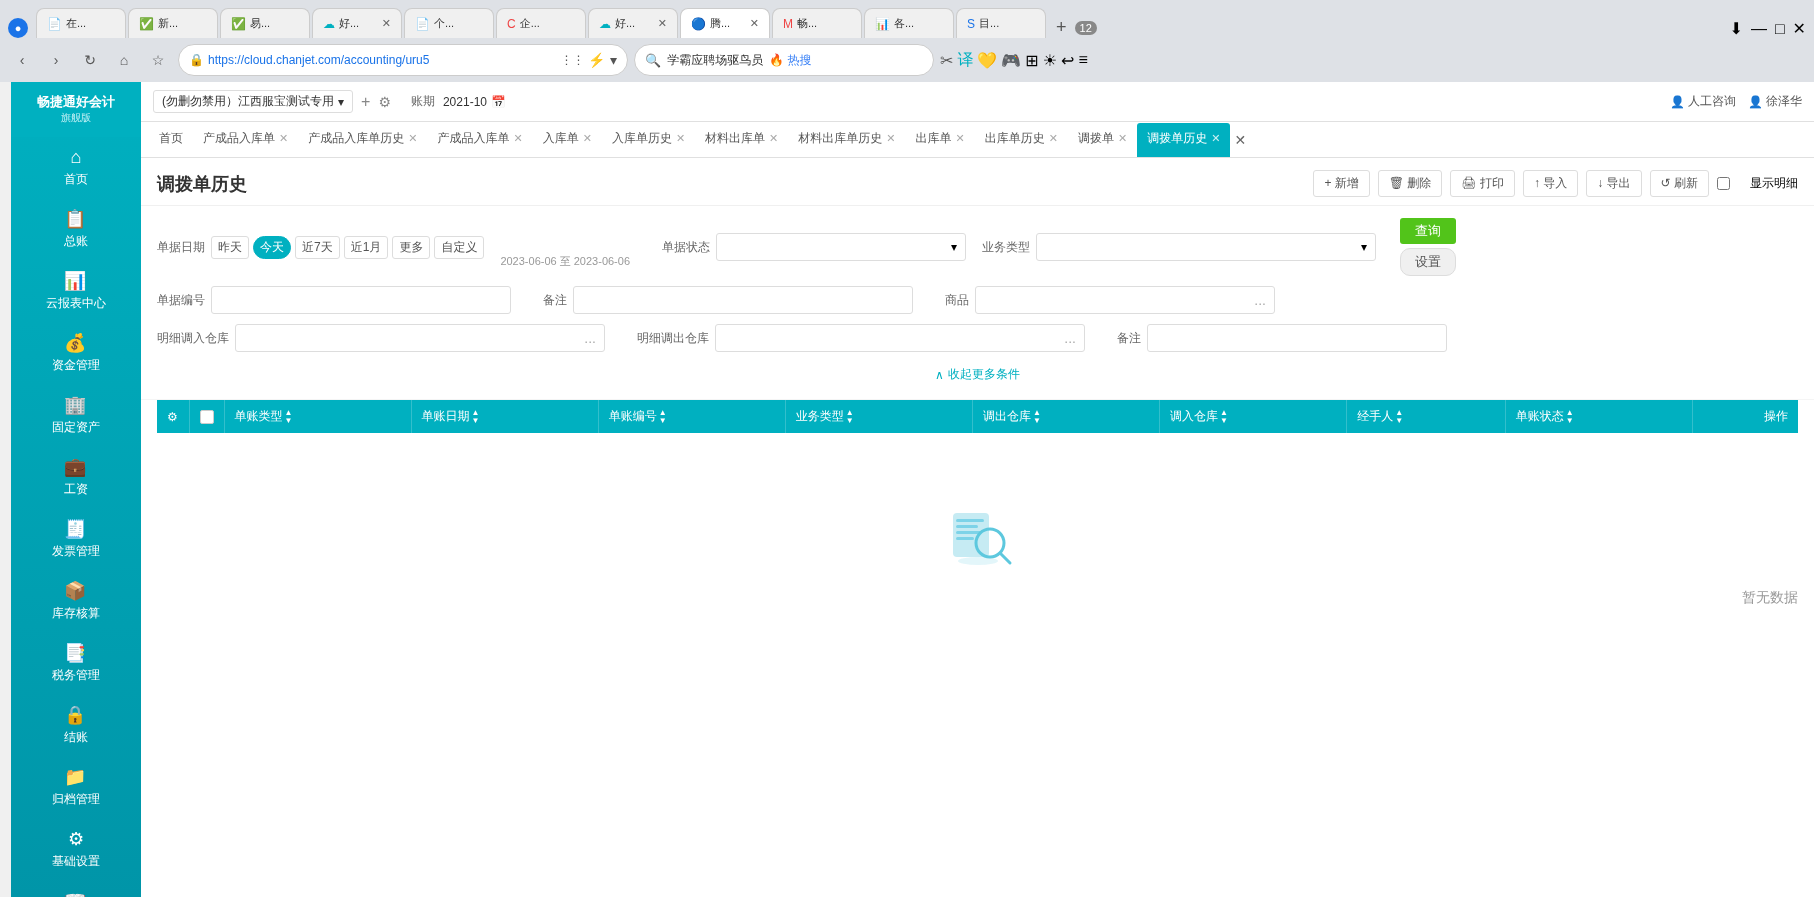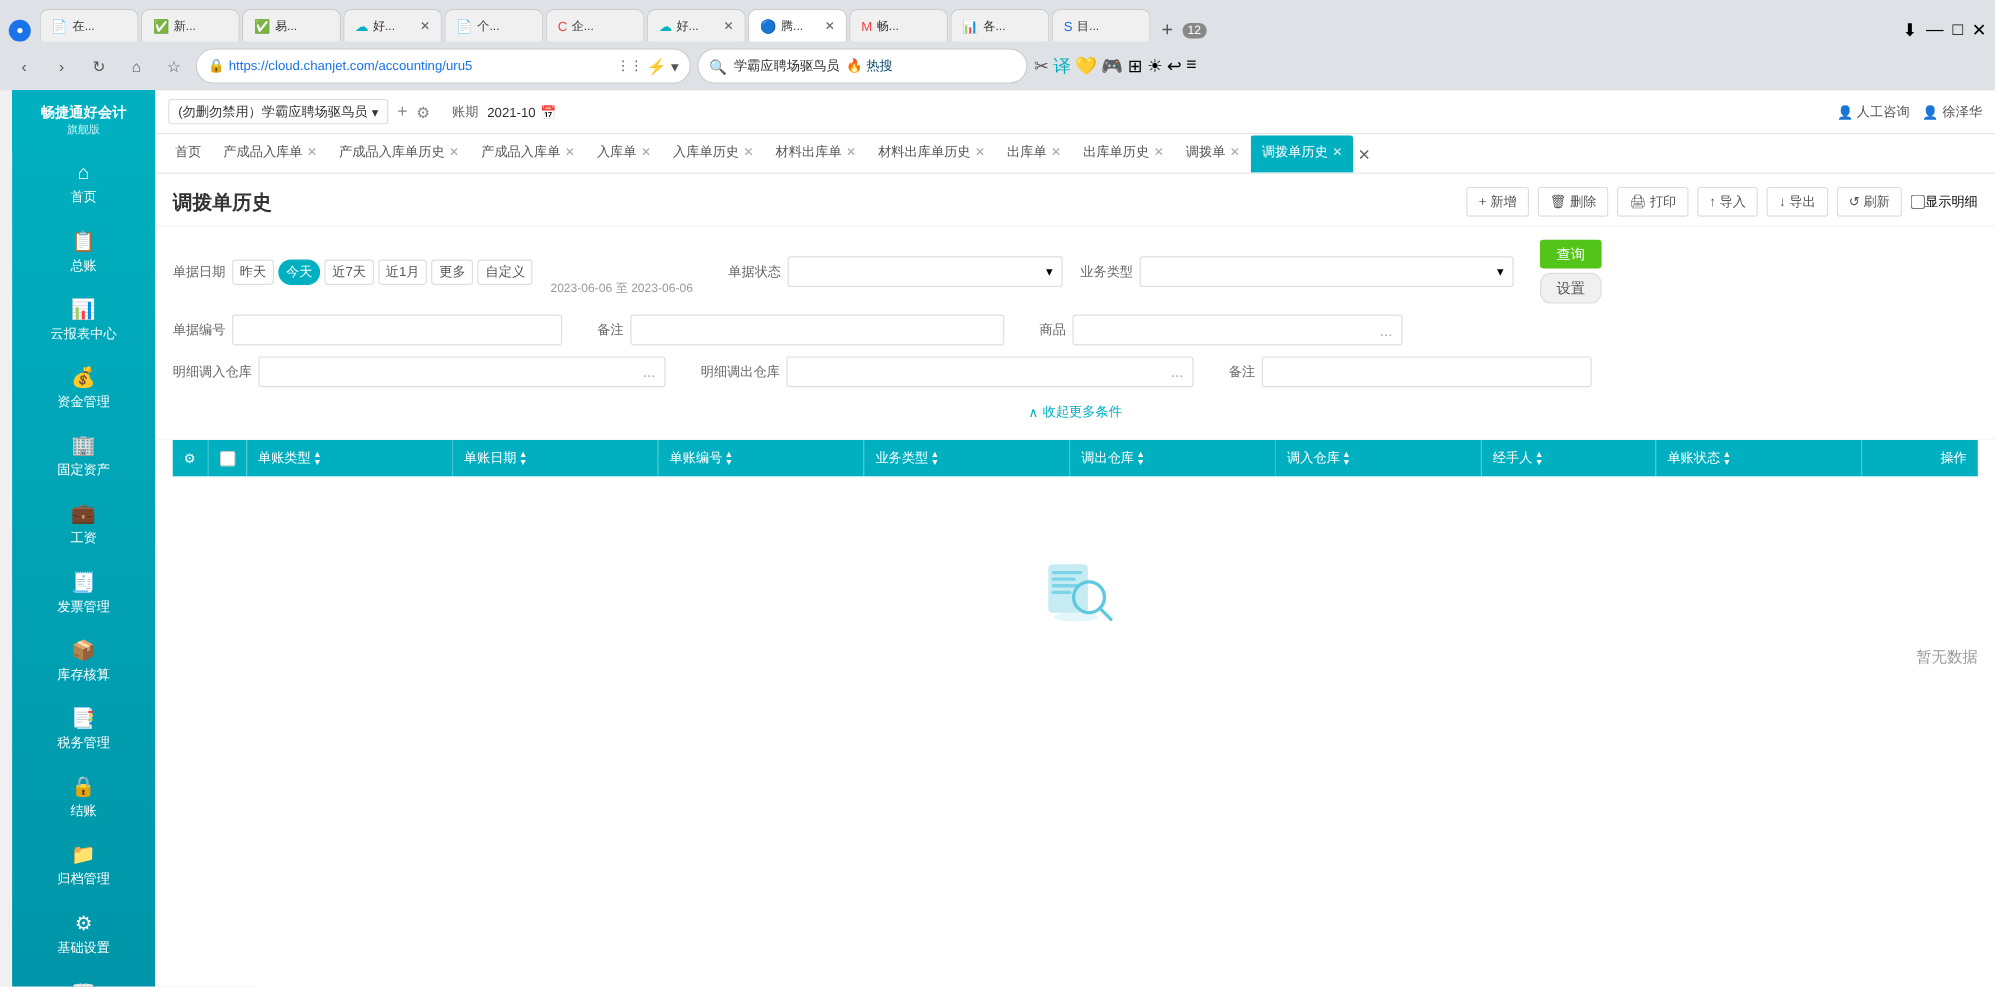--- a/index.html
+++ b/index.html
@@ -160,21 +160,21 @@
     <div style="display:flex;align-items:center;background:#fff;border:1px solid #ccc;border-radius:16px;padding:0 10px;height:32px;flex:1;max-width:450px;">
       <span style="color:#0a0;font-size:12px;margin-right:4px;">🔒</span>
       <input type="text" style="border: none; outline: none; font-size: 12px; color: rgb(26, 115, 232); flex: 1 1 0%;" value="https://cloud.chanjet.com/accounting/uru5">
       <span style="color:#555;font-size:12px;cursor:pointer;">⋮⋮</span>
       <span style="color:#1a73e8;font-size:14px;cursor:pointer;margin-left:4px;">⚡</span>
       <span style="color:#555;font-size:14px;cursor:pointer;margin-left:4px;">▾</span>
     </div>
     <div style="display:flex;align-items:center;background:#fff;border:1px solid #ccc;border-radius:16px;padding:0 10px;height:32px;flex:1;max-width:300px;">
       <span style="color:#555;font-size:13px;margin-right:6px;">🔍</span>
       <span style="font-size:12px;color:#333;">学霸应聘场驱鸟员</span>
-      <span style="margin-left:6px;font-size:12px;color:#0c4a6e;">🔥 热搜</span>
+      <span style="margin-left:6px;font-size:12px;color:#3b82f6;">🔥 热搜</span>
     </div>
     <div class="browser-actions">
       <span style="font-size:16px;cursor:pointer;color:#555;">✂</span>
       <span style="font-size:16px;cursor:pointer;color:#00b0c0;">译</span>
       <span style="font-size:16px;cursor:pointer;">💛</span>
       <span style="font-size:16px;cursor:pointer;">🎮</span>
       <span style="font-size:16px;cursor:pointer;">⊞</span>
       <span style="font-size:16px;cursor:pointer;">☀</span>
       <span style="font-size:16px;cursor:pointer;">↩</span>
       <span style="font-size:16px;cursor:pointer;">≡</span>
@@ -241,21 +241,21 @@
       <span class="icon">📖</span>
 
     </div>
 
   </div>
 
   <div class="content-area">
 
     <div class="top-header">
       <div class="company-select">
-        <span>(勿删勿禁用）学霸应聘场驱鸟员</span>
+        <span>(勿删勿禁用）江西服宝测试专用</span>
         <span>▾</span>
       </div>
       <span style="font-size:16px;color:#888;cursor:pointer;">+</span>
       <span style="font-size:14px;color:#888;cursor:pointer;">⚙</span>
       <span class="period-label">账期</span>
       <div class="period-value">
         <span>2021-10</span>
         <span>📅</span>
       </div>
       <div class="top-header-right">
@@ -325,21 +325,21 @@
 
       <div class="page-header">
         <div class="page-title">调拨单历史</div>
         <div class="page-actions">
           <button class="btn btn-default">+ 新增</button>
           <button class="btn btn-default">🗑 删除</button>
           <button class="btn btn-default">🖨 打印</button>
           <button class="btn btn-default">↑ 导入</button>
           <button class="btn btn-default">↓ 导出</button>
           <button class="btn btn-default">↺ 刷新</button>
-          <label style="display:flex;align-items:center;gap:0;font-size:12px;cursor:pointer;">
+          <label style="display:flex;align-items:center;gap:20px;font-size:12px;cursor:pointer;">
             <input type="checkbox" style="">
             <span>显示明细</span>
           </label>
         </div>
       </div>
 
       <div class="filter-area">
 
         <div class="filter-row">
           <div class="filter-item">

